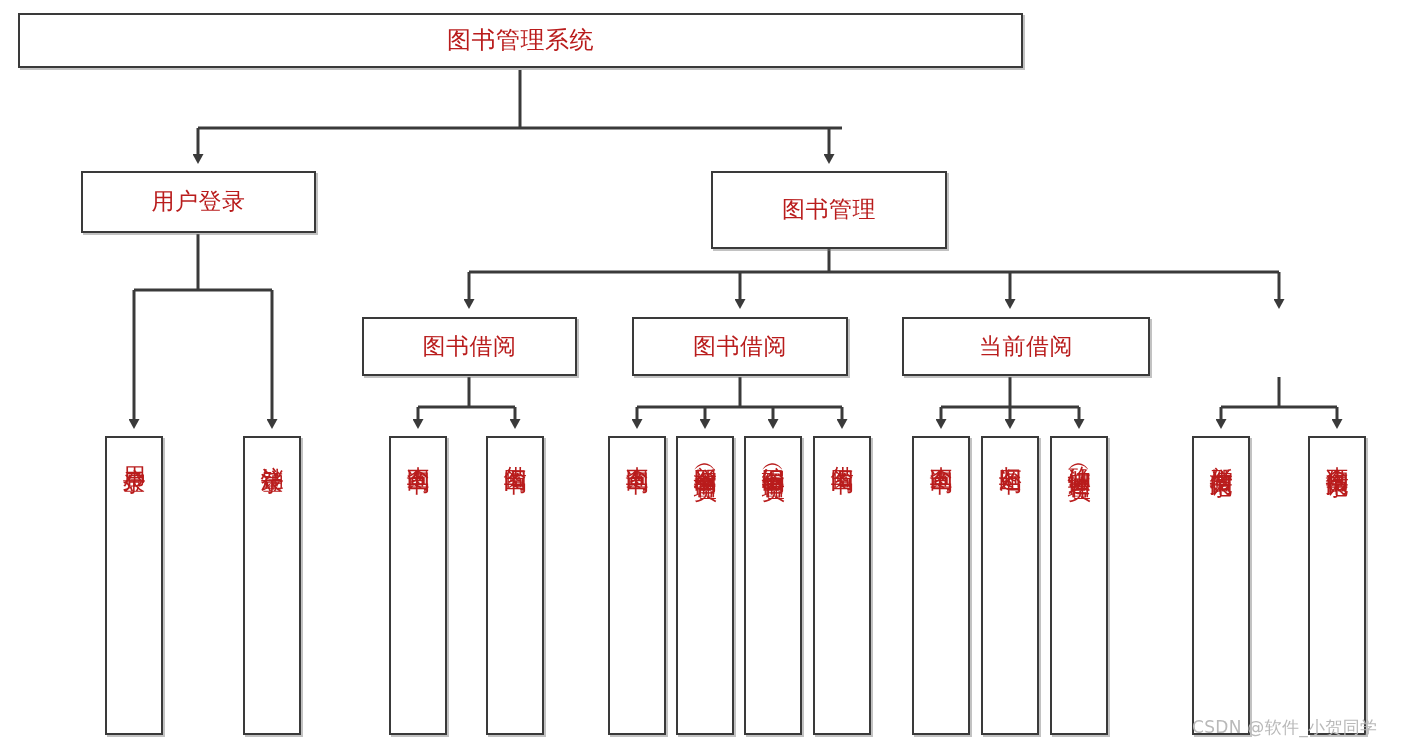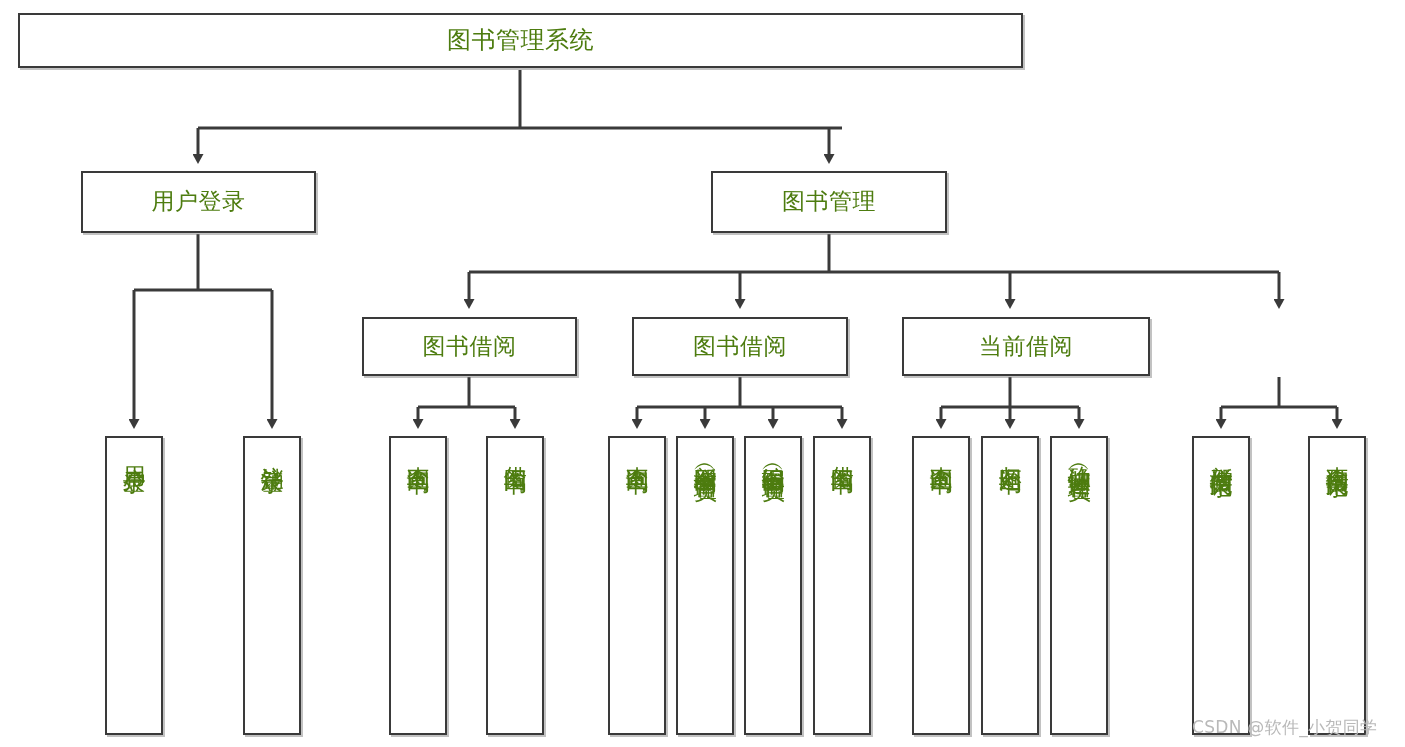--- a/index.html
+++ b/index.html
@@ -31,21 +31,21 @@
     background: #ffffff;
     border: 2px solid #3a3a3a;
     box-shadow: 2px 2px 0 rgba(120,120,120,0.45);
     display: flex;
     align-items: center;
     justify-content: center;
     color: #4a4a4a;
     z-index: 2;
   }
   .node .label {
-    color: #4d7c0f;
+    color: #b91c1c;
     letter-spacing: 0.5px;
     text-align: center;
     line-height: 1.18;
   }
   .node.horiz .label {
     font-size: 23px;
   }
   .node.root .label {
     font-size: 24px;
   }
@@ -127,21 +127,21 @@
   </svg>
 
   <div class="node root horiz" style="left:18px; top:13px; width:1005px; height:55px;">
     <span class="label">图书管理系统</span>
   </div>
 
   <div class="node horiz" style="left:81px; top:171px; width:235px; height:62px;">
     <span class="label">用户登录</span>
   </div>
 
-  <div class="node horiz" style="left:711px; top:171px; width:236px; height:62px;">
+  <div class="node horiz" style="left:711px; top:171px; width:236px; height:78px;">
     <span class="label">图书管理</span>
   </div>
 
   <div class="node horiz" style="left:362px; top:317px; width:215px; height:59px;">
     <span class="label">图书借阅</span>
   </div>
 
   <div class="node horiz" style="left:632px; top:317px; width:216px; height:59px;">
     <span class="label">图书借阅</span>
   </div>

